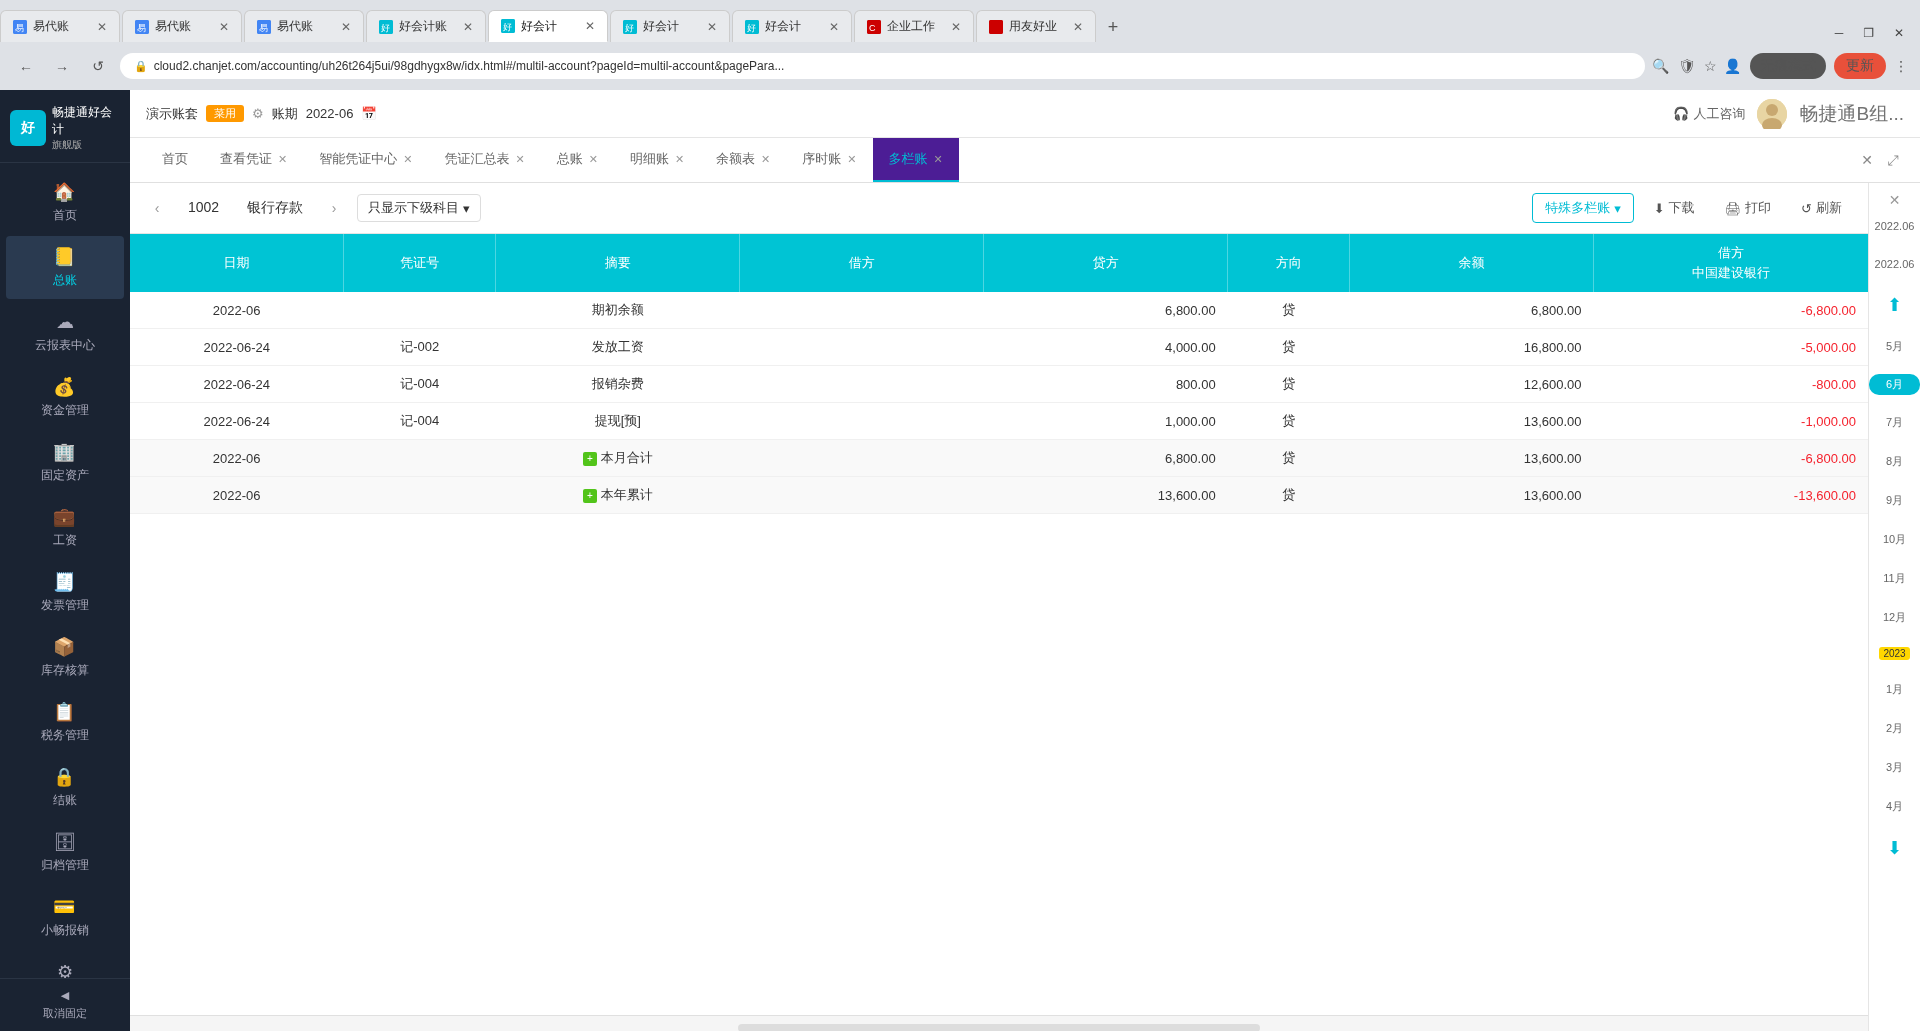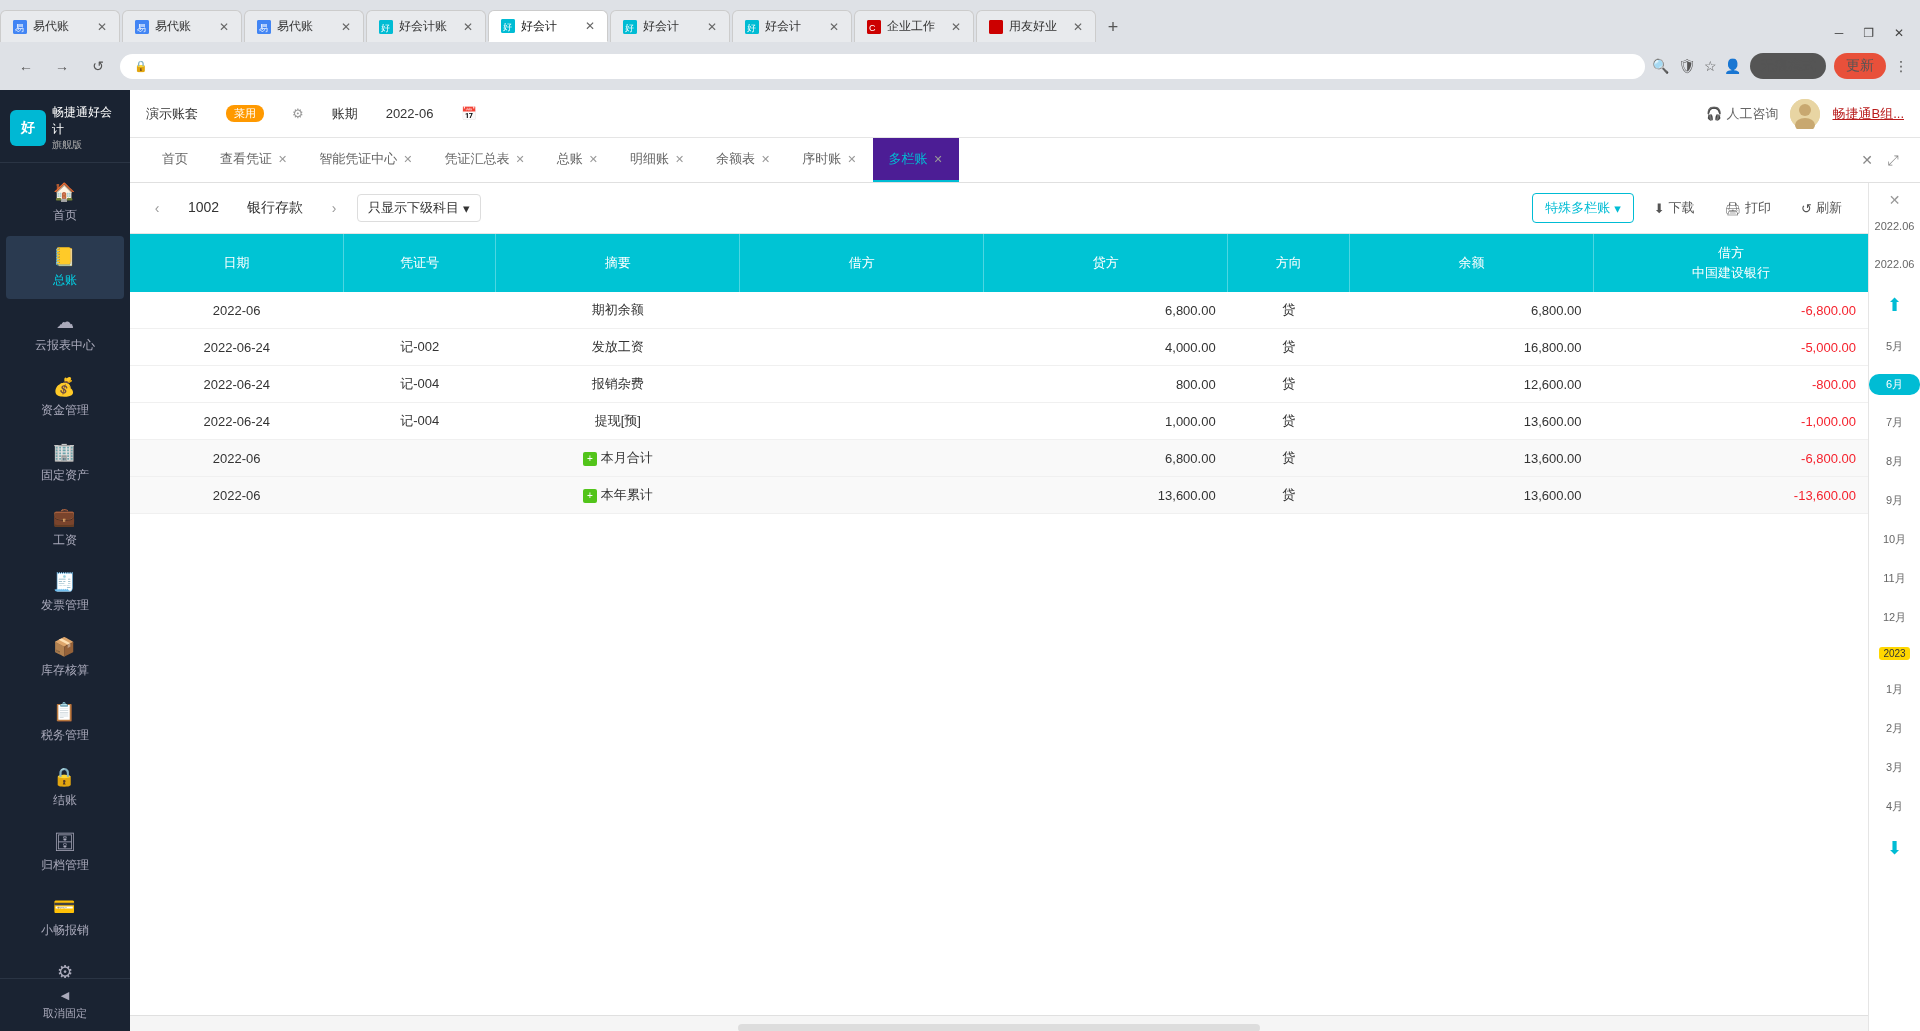--- a/index.html
+++ b/index.html
@@ -40,28 +40,28 @@
     .sidebar-nav { flex: 1; overflow-y: auto; padding: 6px 0; }
     .sidebar-item { display: flex; flex-direction: column; align-items: center; padding: 10px 6px; cursor: pointer; color: #aab; font-size: 12px; gap: 4px; border-radius: 4px; margin: 2px 6px; }
     .sidebar-item.active { background: #2a3a50; color: #00d4e8; }
     .sidebar-item .s-icon { font-size: 18px; }
     .sidebar-footer { padding: 10px 6px; display: flex; flex-direction: column; align-items: center; gap: 4px; color: #aab; font-size: 11px; cursor: pointer; border-top: 1px solid #2a3444; }
 
     
     .main-content { flex: 1; display: flex; flex-direction: column; overflow: hidden; background: #f5f6fa; }
 
     
-    .topbar { display: flex; align-items: center; padding: 8px 16px; background: #fff; border-bottom: 1px solid #e5e5e5; gap: 28px; min-height: 48px; }
+    .topbar { display: flex; align-items: center; padding: 8px 16px; background: #fff; border-bottom: 1px solid #e5e5e5; gap: 8px; min-height: 48px; }
     .account-label { font-size: 13px; color: #333; }
-    .account-tag { background: #ff9900; color: white; font-size: 11px; padding: 1px 8px; border-radius: 8px; cursor: pointer; }
+    .account-tag { background: #ff9900; color: white; font-size: 11px; padding: 1px 8px; border-radius: 3px; cursor: pointer; }
     .period-label { font-size: 13px; color: #333; }
     .topbar-right { margin-left: auto; display: flex; align-items: center; gap: 12px; }
     .consult-btn { display: flex; align-items: center; gap: 4px; color: #666; font-size: 13px; cursor: pointer; }
     .user-avatar { width: 30px; height: 30px; border-radius: 50%; background: #e8d5a3; display: flex; align-items: center; justify-content: center; font-size: 12px; }
-    .user-name { font-size: 13px; color: #b91c1c; text-decoration: underline; }
+    .user-name { font-size: 19px; color: #737373; }
 
     
     .page-tabs { display: flex; align-items: center; background: #fff; border-bottom: 1px solid #e0e0e0; padding: 0 16px; gap: 0; overflow-x: auto; }
     .page-tab { padding: 12px 16px; font-size: 13px; color: #666; cursor: pointer; white-space: nowrap; border-bottom: 2px solid transparent; display: flex; align-items: center; gap: 6px; }
     .page-tab.active { color: #00bcd4; border-bottom: 2px solid #00bcd4; background: #4c1d95; }
     .page-tab .tab-x { font-size: 11px; color: #999; cursor: pointer; }
     .tab-resize-btns { margin-left: auto; display: flex; gap: 4px; }
     .tab-resize-btn { width: 22px; height: 22px; display: flex; align-items: center; justify-content: center; color: #888; cursor: pointer; font-size: 14px; }
 
     
@@ -208,20 +208,21 @@
         <span class="win-btn">❐</span>
         <span class="win-btn">✕</span>
       </div>
     </div>
     <div class="address-bar">
       <div class="nav-btn">←</div>
       <div class="nav-btn">→</div>
       <div class="nav-btn">↺</div>
       <div class="url-bar">
         <span class="url-lock">🔒</span>
+        <span class="url-text">cloud2.chanjet.com/accounting/uh26t264j5ui/98gdhygx8w/idx.html#/multil-account?pageId=multil-account&amp;pagePara...</span>
       </div>
       <div class="browser-actions">
         <span>🔍</span>
         <span>🛡</span>
         <span>☆</span>
         <span>👤</span>
         <span class="incognito-btn">无痕模式</span>
         <span class="update-btn">更新</span>
         <span>⋮</span>
       </div>

